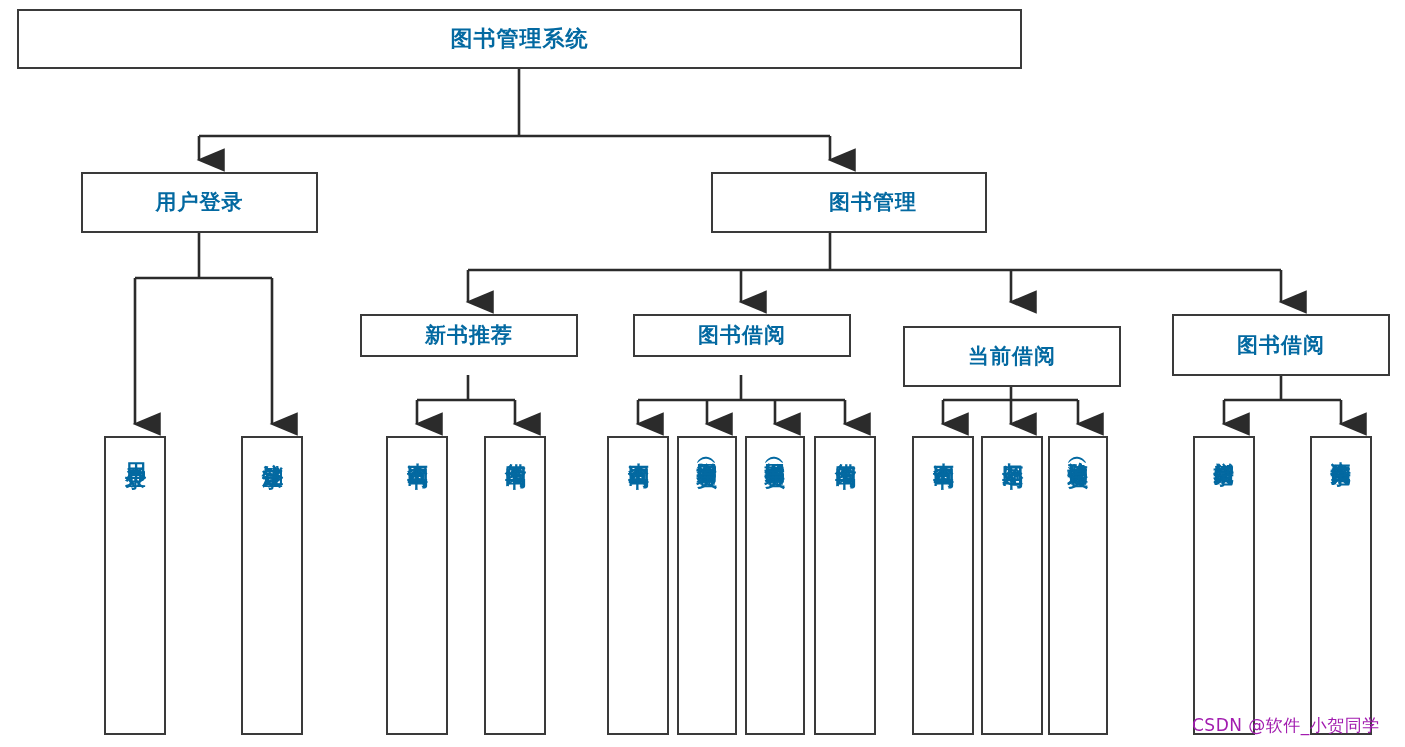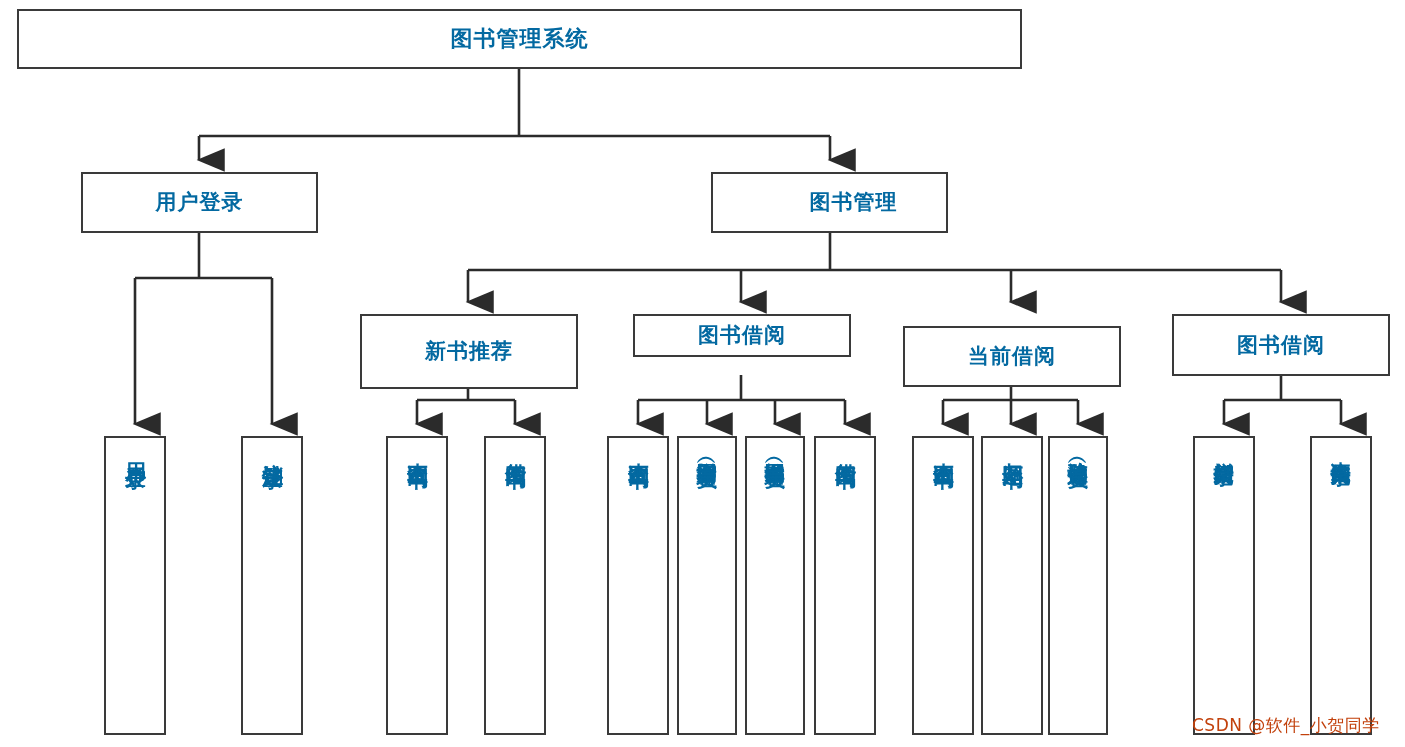--- a/index.html
+++ b/index.html
@@ -65,21 +65,21 @@
     line-height: 1.12;
     letter-spacing: 2px;
     white-space: nowrap;
   }
   .node.vert.long .label {
     font-size: 20px;
     letter-spacing: 1px;
   }
   .watermark {
     position: absolute;
-    color: #c2410c;
+    color: #a21caf;
     font-size: 17px;
     letter-spacing: 0.5px;
     white-space: nowrap;
     user-select: none;
   }
 </style>
 </head>
 <body>
 
 <div id="canvas">
@@ -135,25 +135,25 @@
     </g>
   </svg>
 
   <div class="node horiz root" style="left:17px; top:9px; width:1005px; height:60px;">
     <span class="label">图书管理系统</span>
   </div>
 
   <div class="node horiz" style="left:81px; top:172px; width:237px; height:61px;">
     <span class="label">用户登录</span>
   </div>
-  <div class="node horiz" style="left:711px; top:172px; width:237px; height:61px;padding-left:48px;">
+  <div class="node horiz" style="left:711px; top:172px; width:276px; height:61px;padding-left:48px;">
     <span class="label">图书管理</span>
   </div>
 
-  <div class="node horiz" style="left:360px; top:314px; width:218px; height:75px;">
+  <div class="node horiz" style="left:360px; top:314px; width:218px; height:43px;">
     <span class="label">新书推荐</span>
   </div>
   <div class="node horiz" style="left:633px; top:314px; width:218px; height:43px;">
     <span class="label">图书借阅</span>
   </div>
   <div class="node horiz" style="left:903px; top:326px; width:218px; height:61px;">
     <span class="label">当前借阅</span>
   </div>
   <div class="node horiz" style="left:1172px; top:314px; width:218px; height:62px;">
     <span class="label">图书借阅</span>

